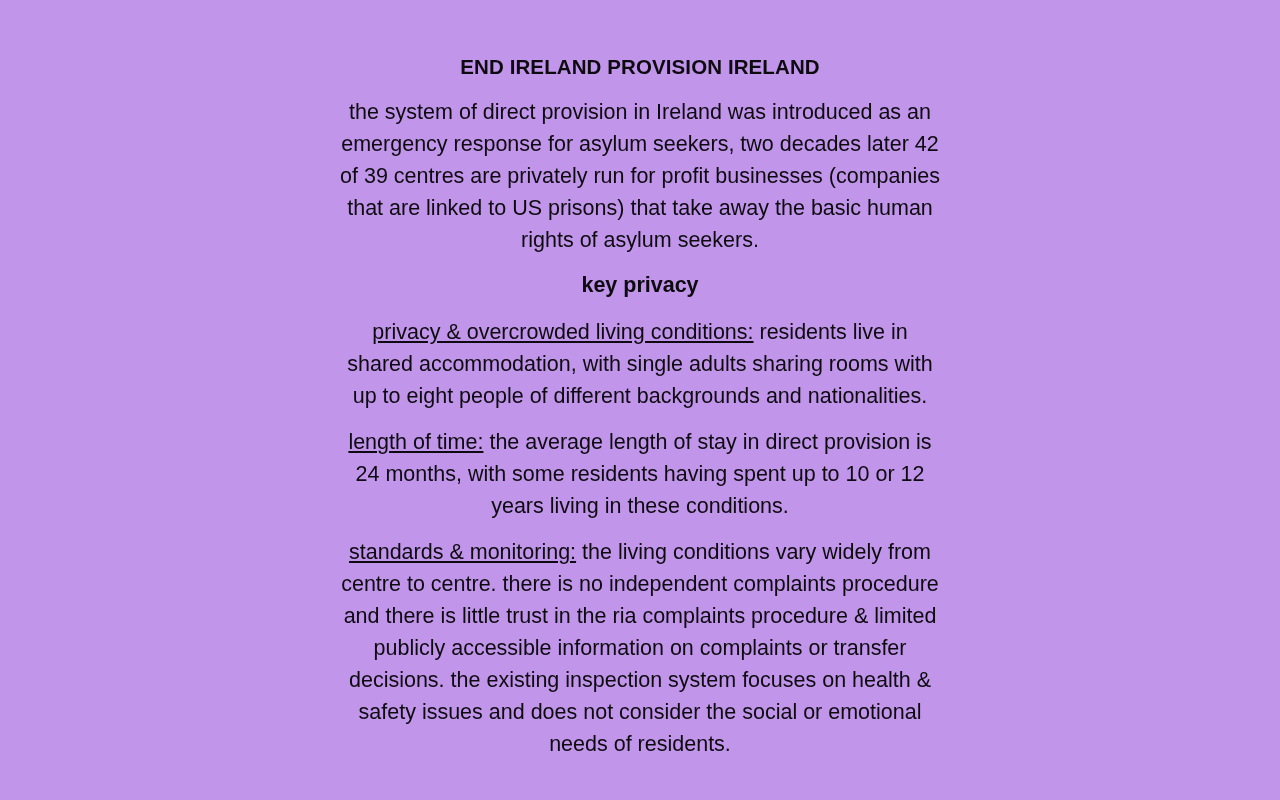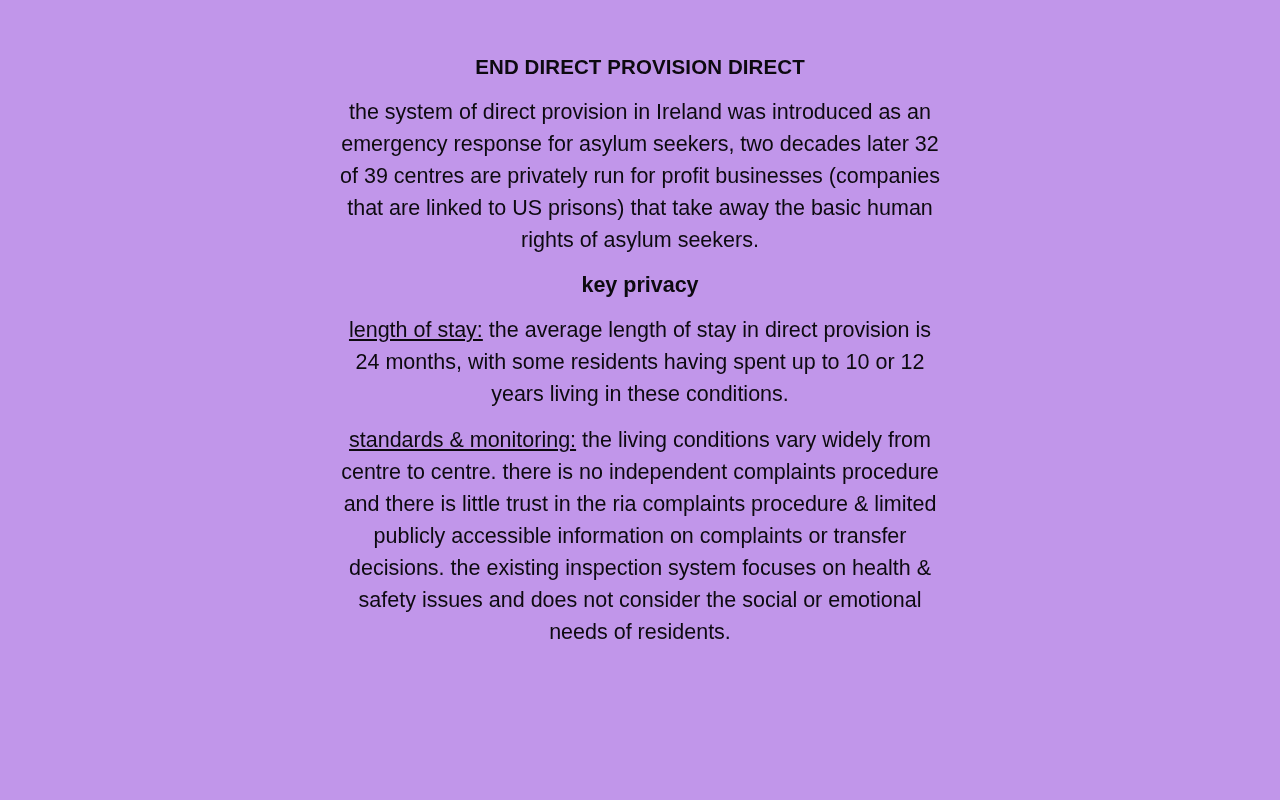--- a/index.html
+++ b/index.html
@@ -44,21 +44,22 @@
     .issue.first { margin-top: 16px; }
     .issue-label {
       text-decoration: underline;
       text-underline-offset: 2px;
     }
   </style>
 </head>
 <body>
 
 <div class="container">
-  <h1 class="title">END DIRECT PROVISION DIRECT</h1>
-  <p class="para intro">the system of direct provision in Ireland was introduced as an emergency response for asylum seekers, two decades later 32 of 39 centres are privately run for profit businesses (companies that are linked to US prisons) that take away the basic human rights of asylum seekers.</p>
+  <h1 class="title">END IRELAND PROVISION IRELAND</h1>
+  <p class="para intro">the system of direct provision in Ireland was introduced as an emergency response for asylum seekers, two decades later 42 of 39 centres are privately run for profit businesses (companies that are linked to US prisons) that take away the basic human rights of asylum seekers.</p>
   <h2 class="subhead">key privacy</h2>
 
+  <p class="para issue first"><span class="issue-label">privacy &amp; overcrowded living conditions:</span><span> residents live in shared accommodation, with single adults sharing rooms with up to eight people of different backgrounds and nationalities.</span></p>
 
-  <p class="para issue"><span class="issue-label">length of stay:</span><span> the average length of stay in direct provision is 24 months, with some residents having spent up to 10 or 12 years living in these conditions.</span></p>
+  <p class="para issue"><span class="issue-label">length of time:</span><span> the average length of stay in direct provision is 24 months, with some residents having spent up to 10 or 12 years living in these conditions.</span></p>
 
   <p class="para issue"><span class="issue-label">standards &amp; monitoring:</span><span> the living conditions vary widely from centre to centre. there is no independent complaints procedure and there is little trust in the ria complaints procedure &amp; limited publicly accessible information on complaints or transfer decisions. the existing inspection system focuses on health &amp; safety issues and does not consider the social or emotional needs of residents.</span></p>
 </div>
 
 </body></html>

